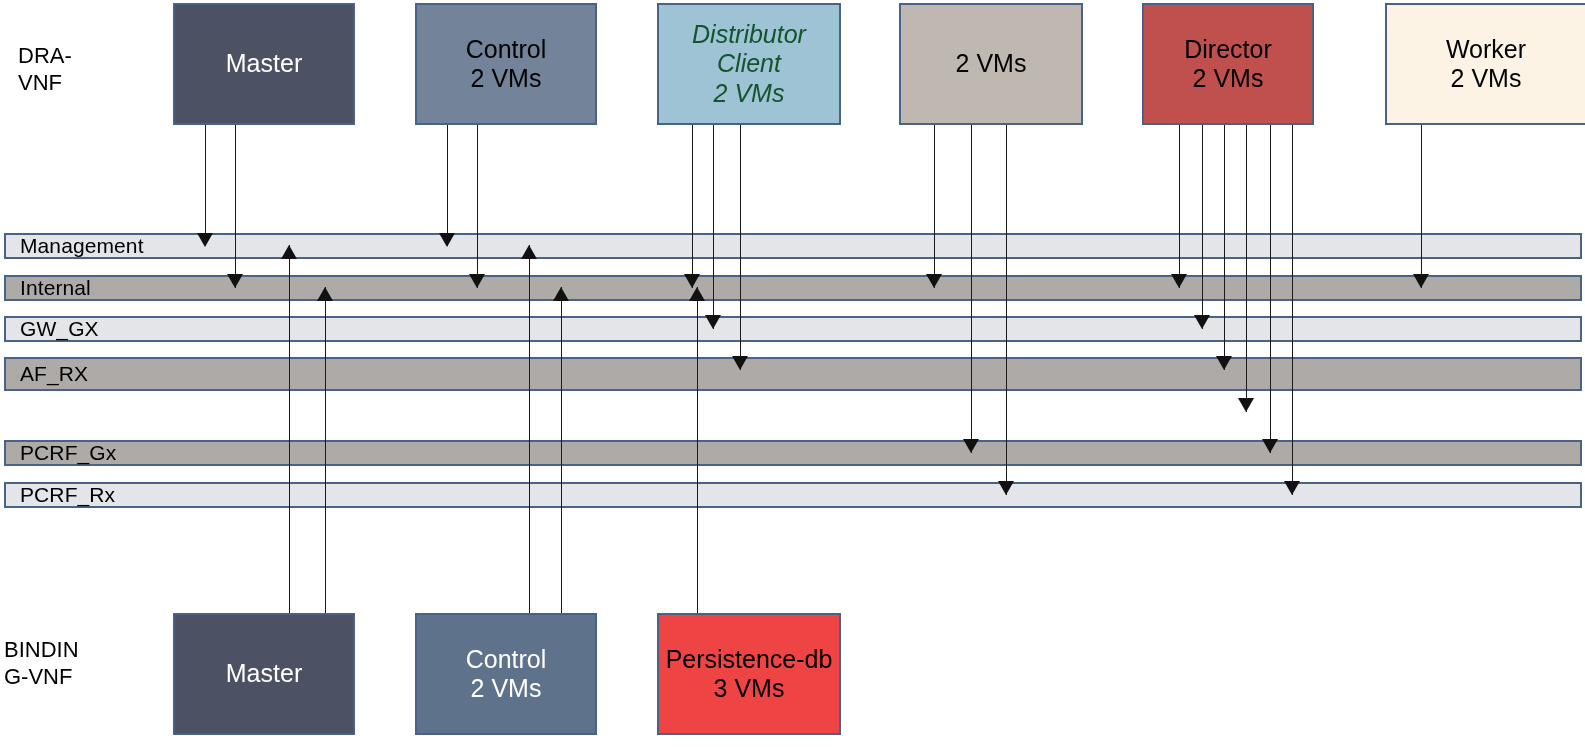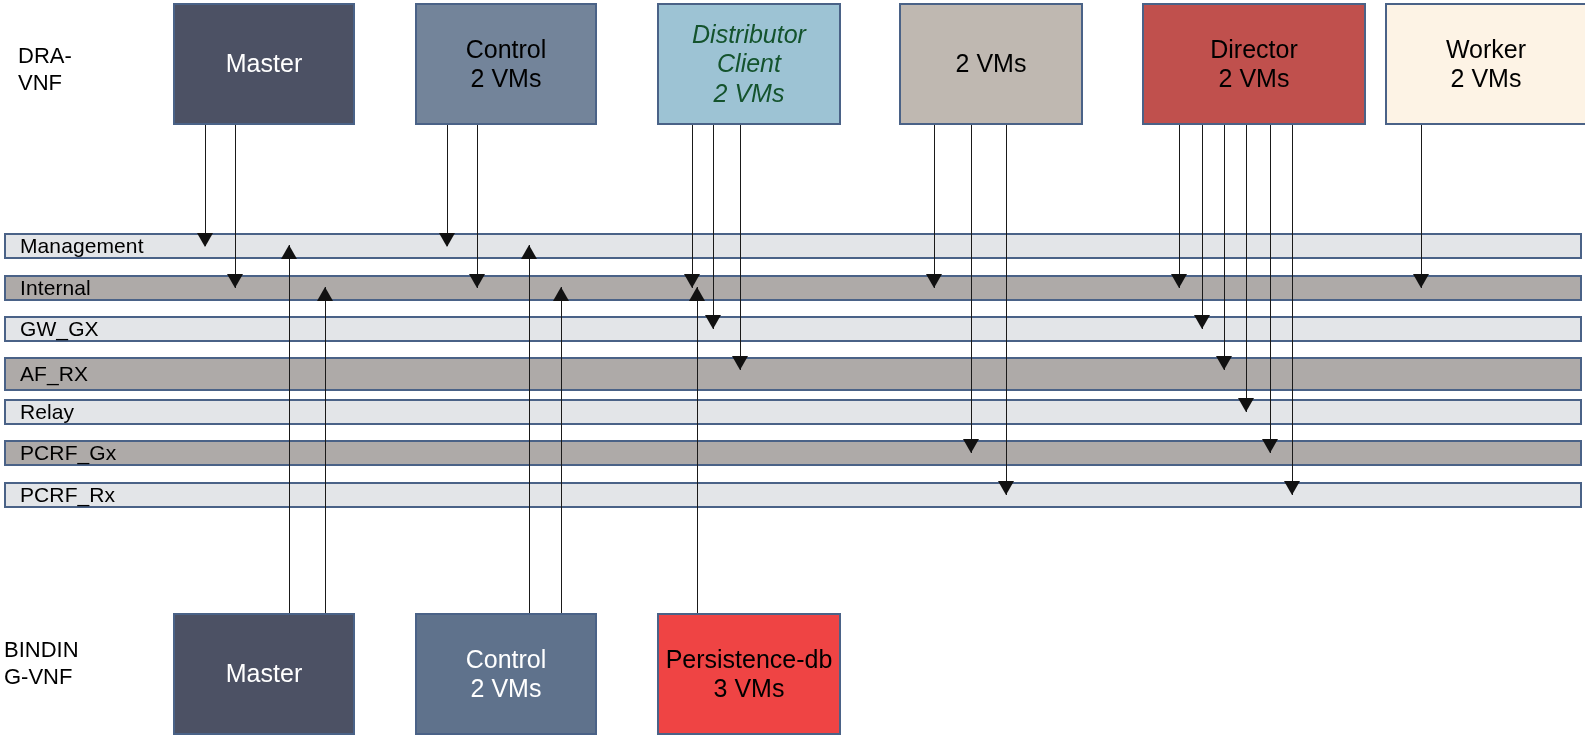--- a/index.html
+++ b/index.html
@@ -112,21 +112,21 @@
 
   <div class="node lightblue" style="left:657px; top:3px; width:184px; height:122px;">
     <span class="node-title">Distributor Client</span>
     <span class="node-sub">2 VMs</span>
   </div>
 
   <div class="node taupe" style="left:899px; top:3px; width:184px; height:122px;">
     <span class="node-sub">2 VMs</span>
   </div>
 
-  <div class="node red" style="left:1142px; top:3px; width:224px; height:122px;">
+  <div class="node red" style="left:1142px; top:3px; width:172px; height:122px;">
     <span class="node-title">Director</span>
     <span class="node-sub">2 VMs</span>
   </div>
 
   <div class="node cream" style="left:1385px; top:3px; width:202px; height:122px;">
     <span class="node-title">Worker</span>
     <span class="node-sub">2 VMs</span>
   </div>
 
   <div class="node dark" style="left:173px; top:613px; width:182px; height:122px;">
@@ -147,23 +147,20 @@
     <span>Management</span>
   </div>
   <div class="bus dark" style="left:4px; top:275px; width:1578px; height:26px;">
     <span>Internal</span>
   </div>
   <div class="bus light" style="left:4px; top:316px; width:1578px; height:26px;">
     <span>GW_GX</span>
   </div>
   <div class="bus dark" style="left:4px; top:357px; width:1578px; height:34px;">
     <span>AF_RX</span>
-  </div>
-  <div class="bus light" style="left:4px; top:399px; width:1578px; height:26px;">
-    <span>Relay</span>
   </div>
   <div class="bus dark" style="left:4px; top:440px; width:1578px; height:26px;">
     <span>PCRF_Gx</span>
   </div>
   <div class="bus light" style="left:4px; top:482px; width:1578px; height:26px;">
     <span>PCRF_Rx</span>
   </div>
 
   <div class="conn" style="left:205px; top:125px; height:121px;"></div>
   <div class="arrowhead down" style="left:197px; top:233px;"></div>

